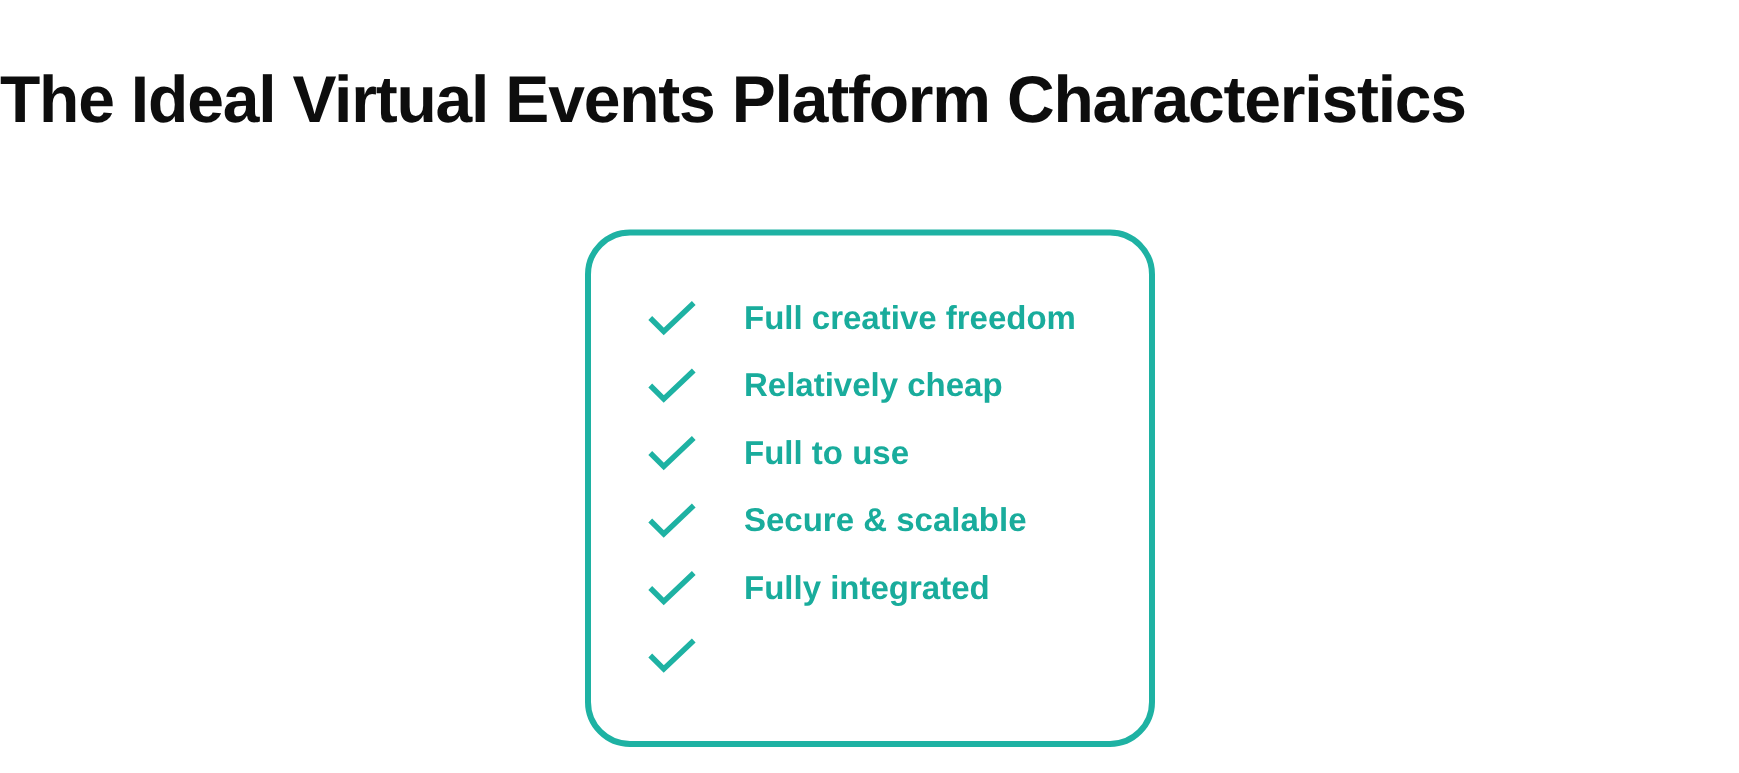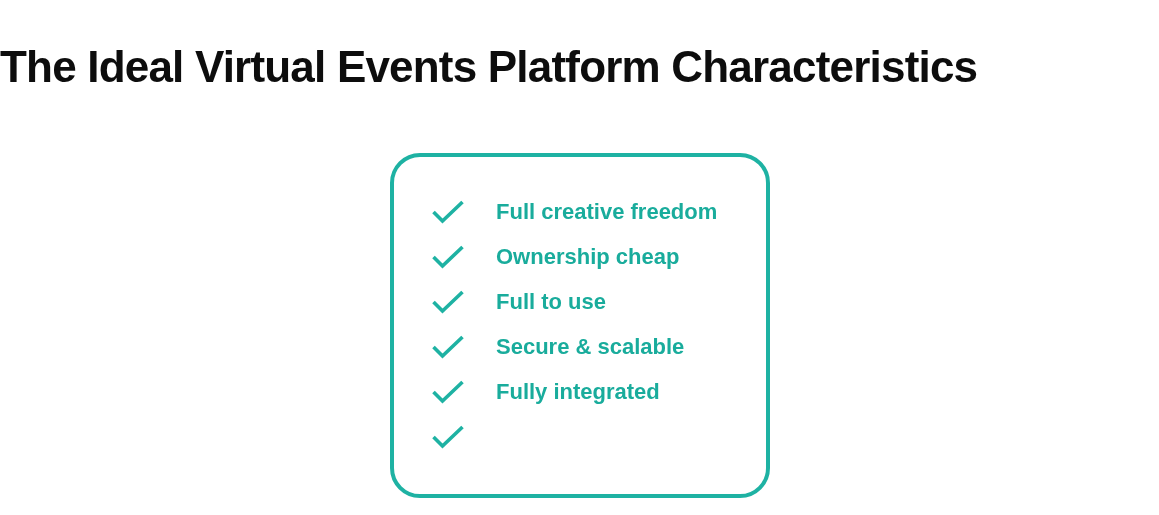--- a/index.html
+++ b/index.html
@@ -91,21 +91,21 @@
         </span>
         <span class="label">Full creative freedom</span>
       </li>
 
       <li class="row">
         <span class="check">
           <svg width="36" height="28" viewBox="0 0 36 28" aria-hidden="true">
             <path d="M3.5 14 L12.5 23 L32.5 4" fill="none" stroke="currentColor" stroke-width="3.6"></path>
           </svg>
         </span>
-        <span class="label">Ownership cheap</span>
+        <span class="label">Relatively cheap</span>
       </li>
 
       <li class="row">
         <span class="check">
           <svg width="36" height="28" viewBox="0 0 36 28" aria-hidden="true">
             <path d="M3.5 14 L12.5 23 L32.5 4" fill="none" stroke="currentColor" stroke-width="3.6"></path>
           </svg>
         </span>
         <span class="label">Full to use</span>
       </li>

